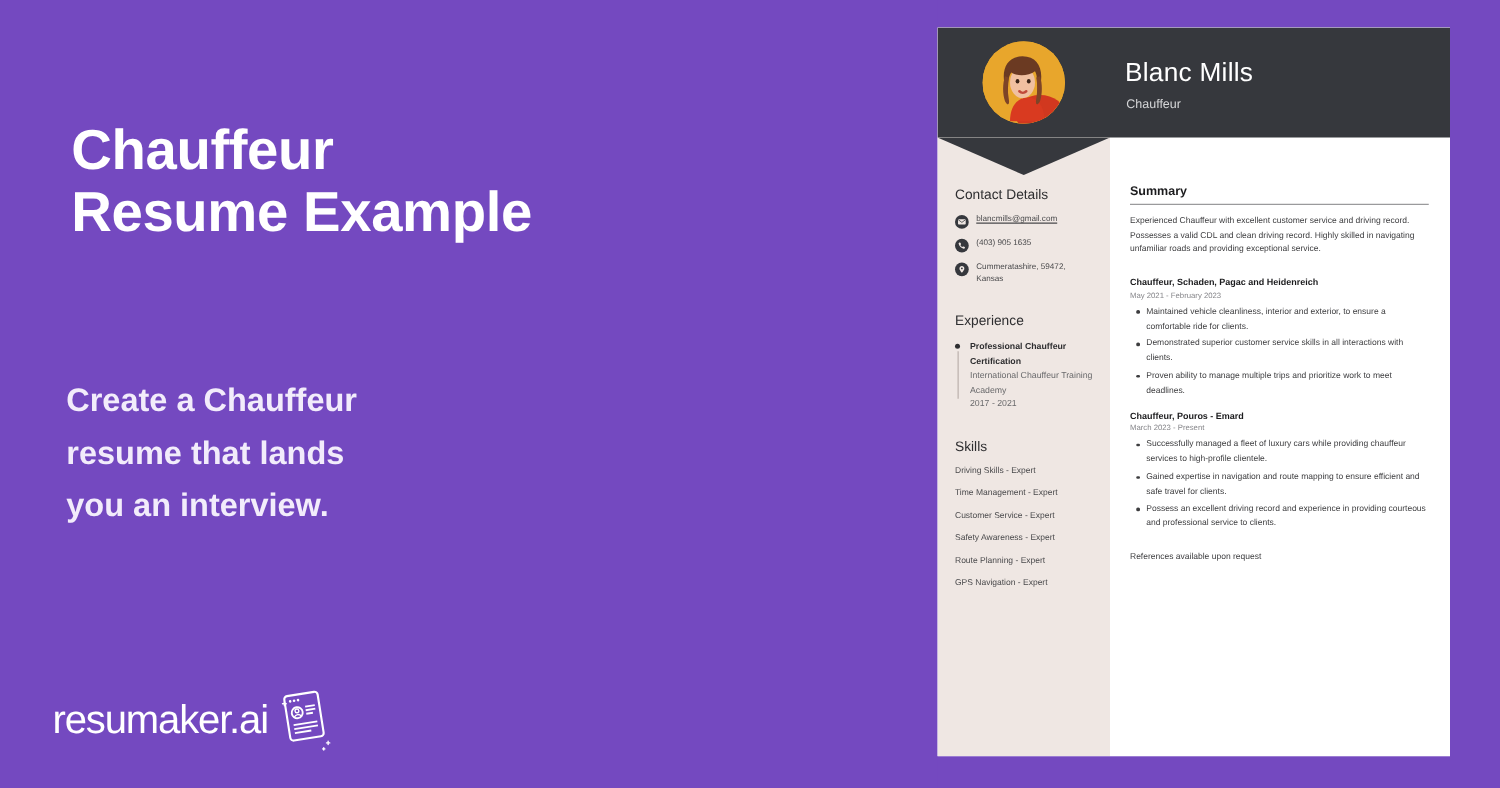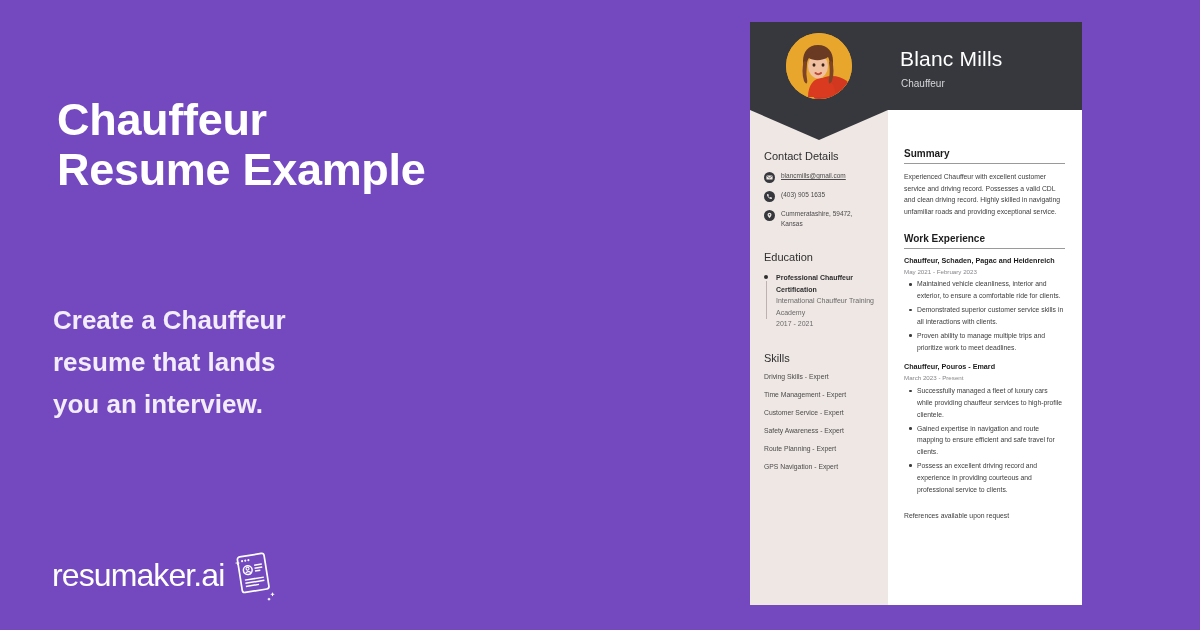--- a/index.html
+++ b/index.html
@@ -22,33 +22,33 @@
     white-space:pre-line;
   }
   .promo-sub {
     position:absolute; left:53px; top:299px;
     font-size:26px; font-weight:700; line-height:1.62;
     color:#f2ecfb; white-space:pre-line;
   }
 
   
   .logo-wrap {
-    position:absolute; left:52px; top:549px;
+    position:absolute; left:42px; top:549px;
     display:flex; align-items:center; gap:5px;
   }
   .logo-text {
     font-size:32px; font-weight:400; color:#ffffff;
     letter-spacing:-0.9px;
   }
   .logo-mark { width:48px; height:52px; display:block; }
 
   
   .resume {
     position:absolute; left:750px; top:22px;
-    width:332px; height:583px;
+    width:410px; height:583px;
     background:#ffffff; overflow:hidden;
     display:flex;
   }
   .res-side {
     width:138px; background:#efe7e3; position:relative;
     padding:16px;
   }
   .res-main { flex:1; background:#ffffff; position:relative; }
 
   
@@ -226,21 +226,21 @@
         <span class="c-icon">
           <svg viewBox="0 0 10 10">
               <path d="M5 1.2c-1.6 0-2.8 1.2-2.8 2.8C2.2 6 5 8.9 5 8.9S7.8 6 7.8 4c0-1.6-1.2-2.8-2.8-2.8z" fill="#efe7e3"></path>
               <circle cx="5" cy="3.9" r="1.05" fill="#36383d"></circle>
             </svg>
         </span>
         <span class="c-txt">Cummeratashire, 59472, Kansas</span>
       </div>
 
       <div class="edu-block">
-        <div class="side-h">Education</div>
+        <div class="side-h">Experience</div>
         <div class="edu-item">
           <span class="edu-dot"></span>
           <span class="edu-line"></span>
           <div class="edu-title">Professional Chauffeur Certification</div>
           <div class="edu-org">International Chauffeur Training Academy</div>
           <div class="edu-date">2017 - 2021</div>
         </div>
       </div>
 
       <div class="skills-block">
@@ -258,21 +258,20 @@
 
   <div class="res-main">
     <div class="main-body">
 
       <div>
         <div class="m-h">Summary</div>
         <div class="m-p">Experienced Chauffeur with excellent customer service and driving record. Possesses a valid CDL and clean driving record. Highly skilled in navigating unfamiliar roads and providing exceptional service.</div>
       </div>
 
       <div class="sect">
-        <div class="m-h">Work Experience</div>
 
         <div class="job">
           <div class="job-title">Chauffeur, Schaden, Pagac and Heidenreich</div>
           <div class="job-date">May 2021 - February 2023</div>
           <ul class="job-ul">
             <li class="job-li">Maintained vehicle cleanliness, interior and exterior, to ensure a comfortable ride for clients.</li>
             <li class="job-li">Demonstrated superior customer service skills in all interactions with clients.</li>
             <li class="job-li">Proven ability to manage multiple trips and prioritize work to meet deadlines.</li>
           </ul>
         </div>

